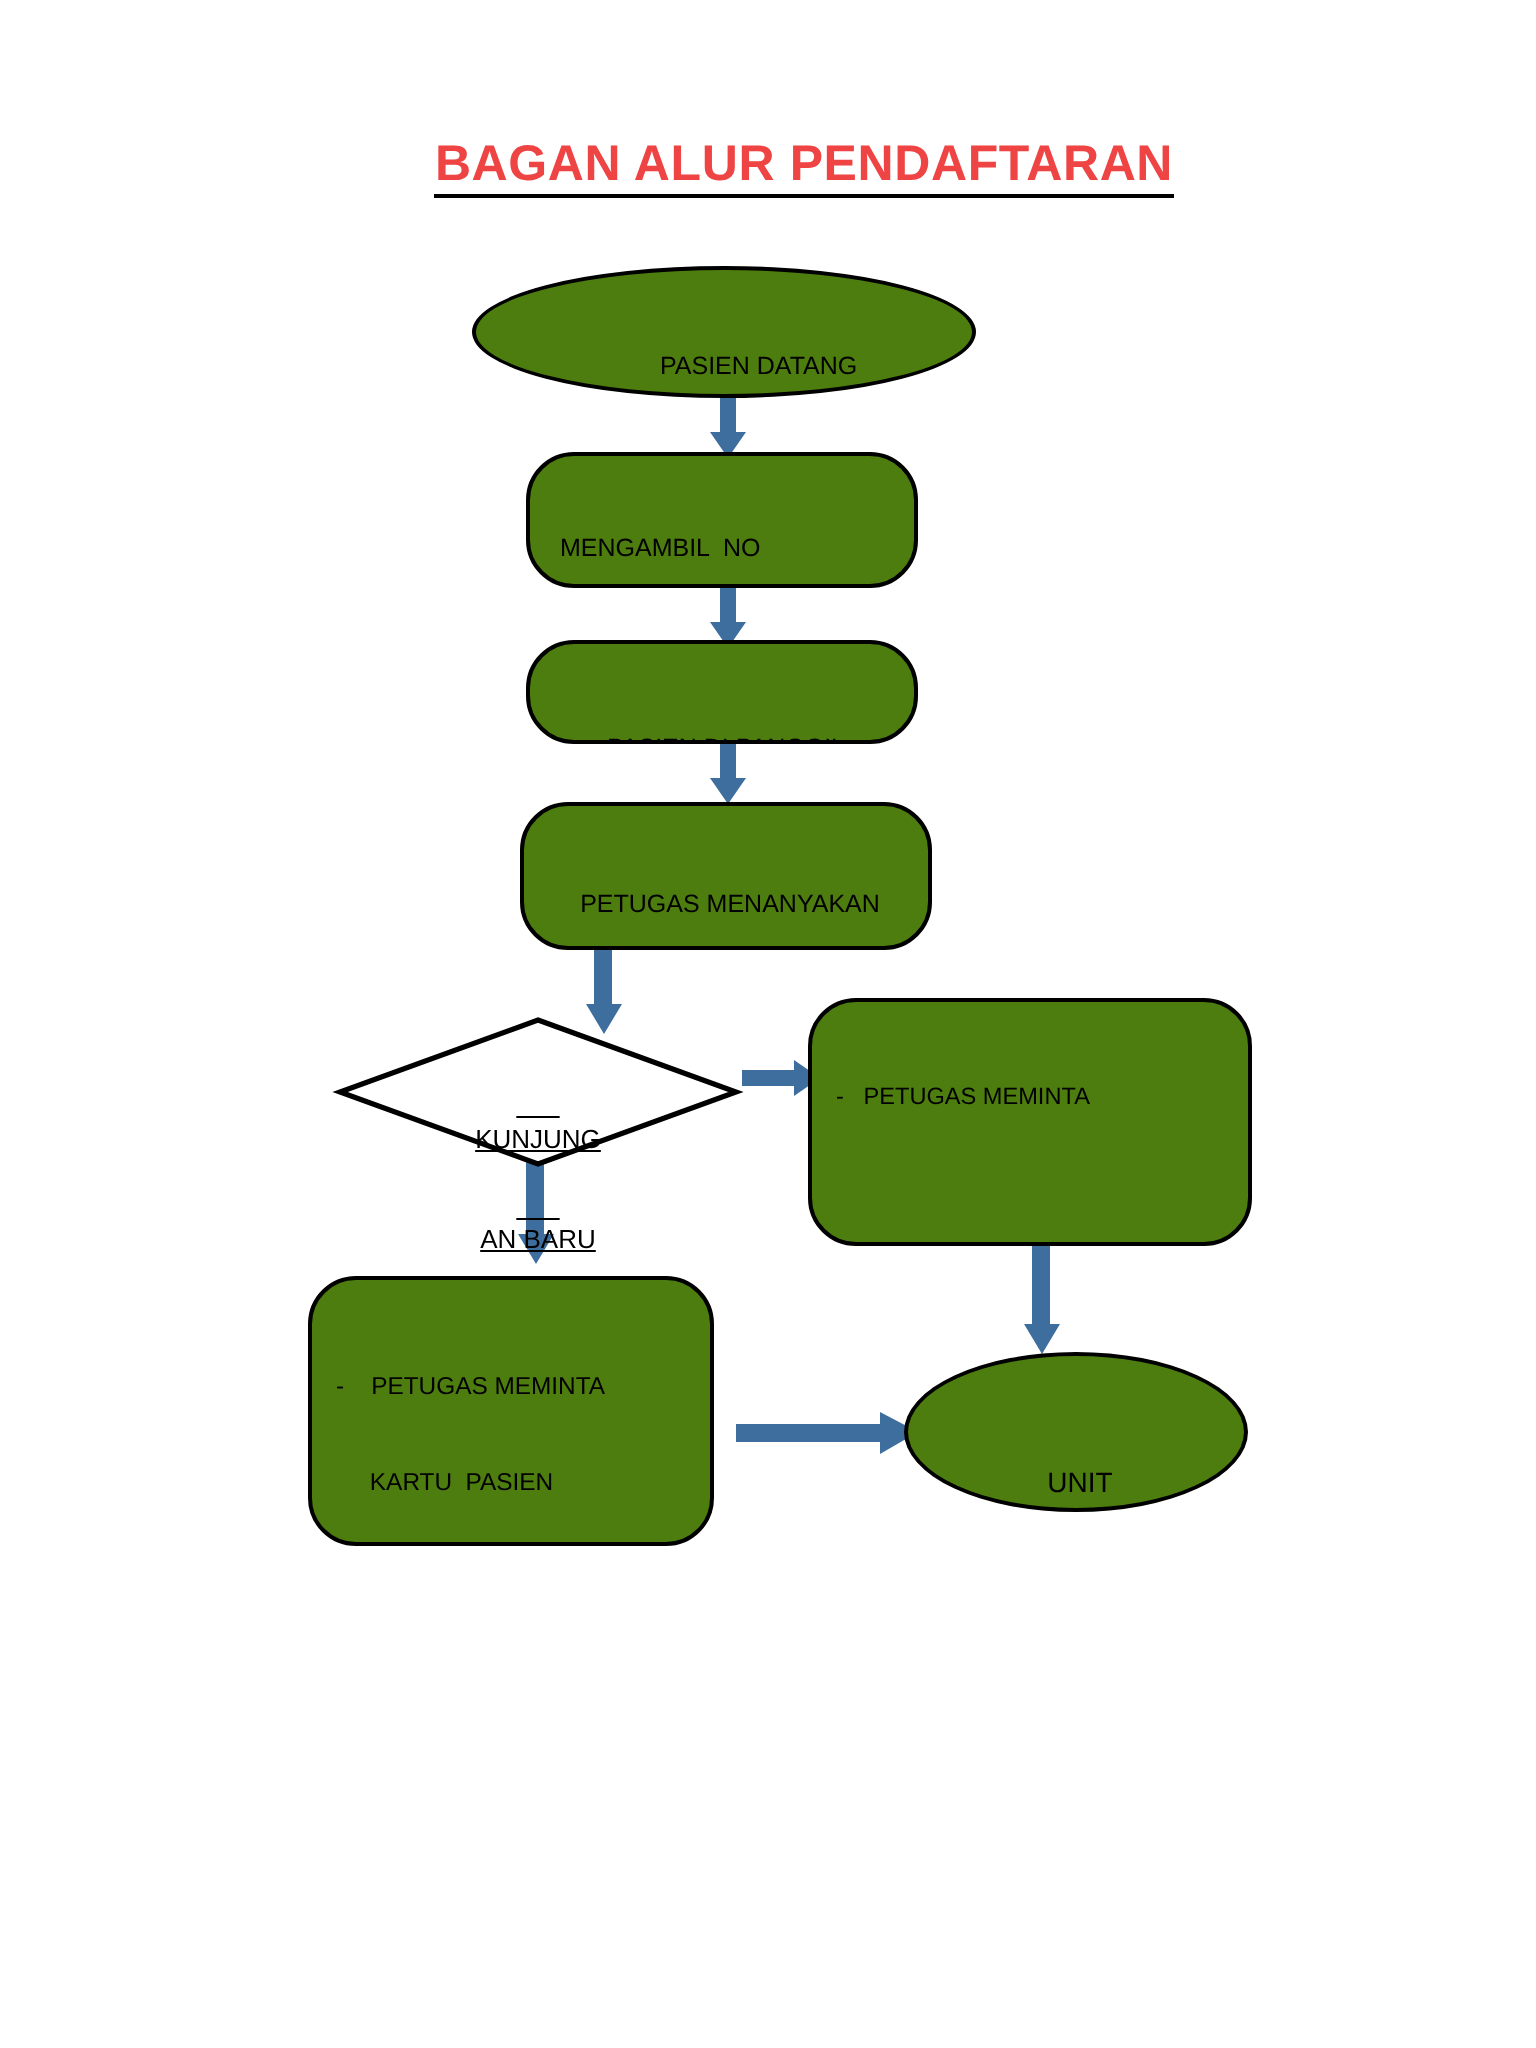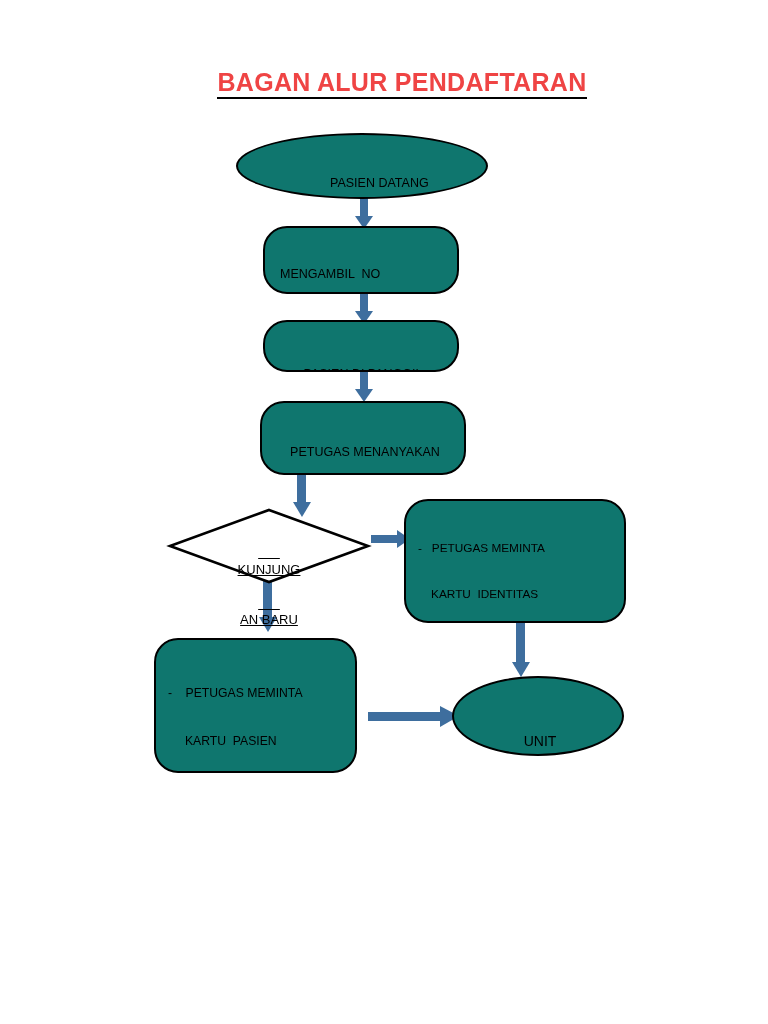--- a/index.html
+++ b/index.html
@@ -38,21 +38,21 @@
   }
   .page-title span {
     border-bottom: 2px solid #000;
     padding-bottom: 1px;
   }
 
   
   .node {
     position: absolute;
     box-sizing: border-box;
-    background: #0f766e;
+    background: #4d7c0f;
     color: #000;
     z-index: 3;
   }
 
   .ellipse {
     border: 2.5px solid #000;
     border-radius: 50%;
     overflow: hidden;
   }
 
@@ -211,21 +211,20 @@
     </svg>
     <div class="diamond-text" style="top:20px;">
       <span class="listline">KUNJUNG</span>
       <span class="listline">AN BARU</span>
     </div>
   </div>
 
   <div class="node rbox" style="left:404px; top:499px; width:222px; height:124px;">
     <div class="node-text t-left" style="left:12px; top:9px; width:208px; font-size:11.8px; line-height:1.30;">
       <span class="listline">-   PETUGAS MEMINTA</span>
-      <span class="listline">    KARTU  IDENTITAS</span>
       
       
       
       
       
     </div>
   </div>
 
   <div class="node rbox" style="left:154px; top:638px; width:203px; height:135px;">
     <div class="node-text t-left" style="left:12px; top:13px; width:190px; font-size:12.2px; line-height:1.32;">

